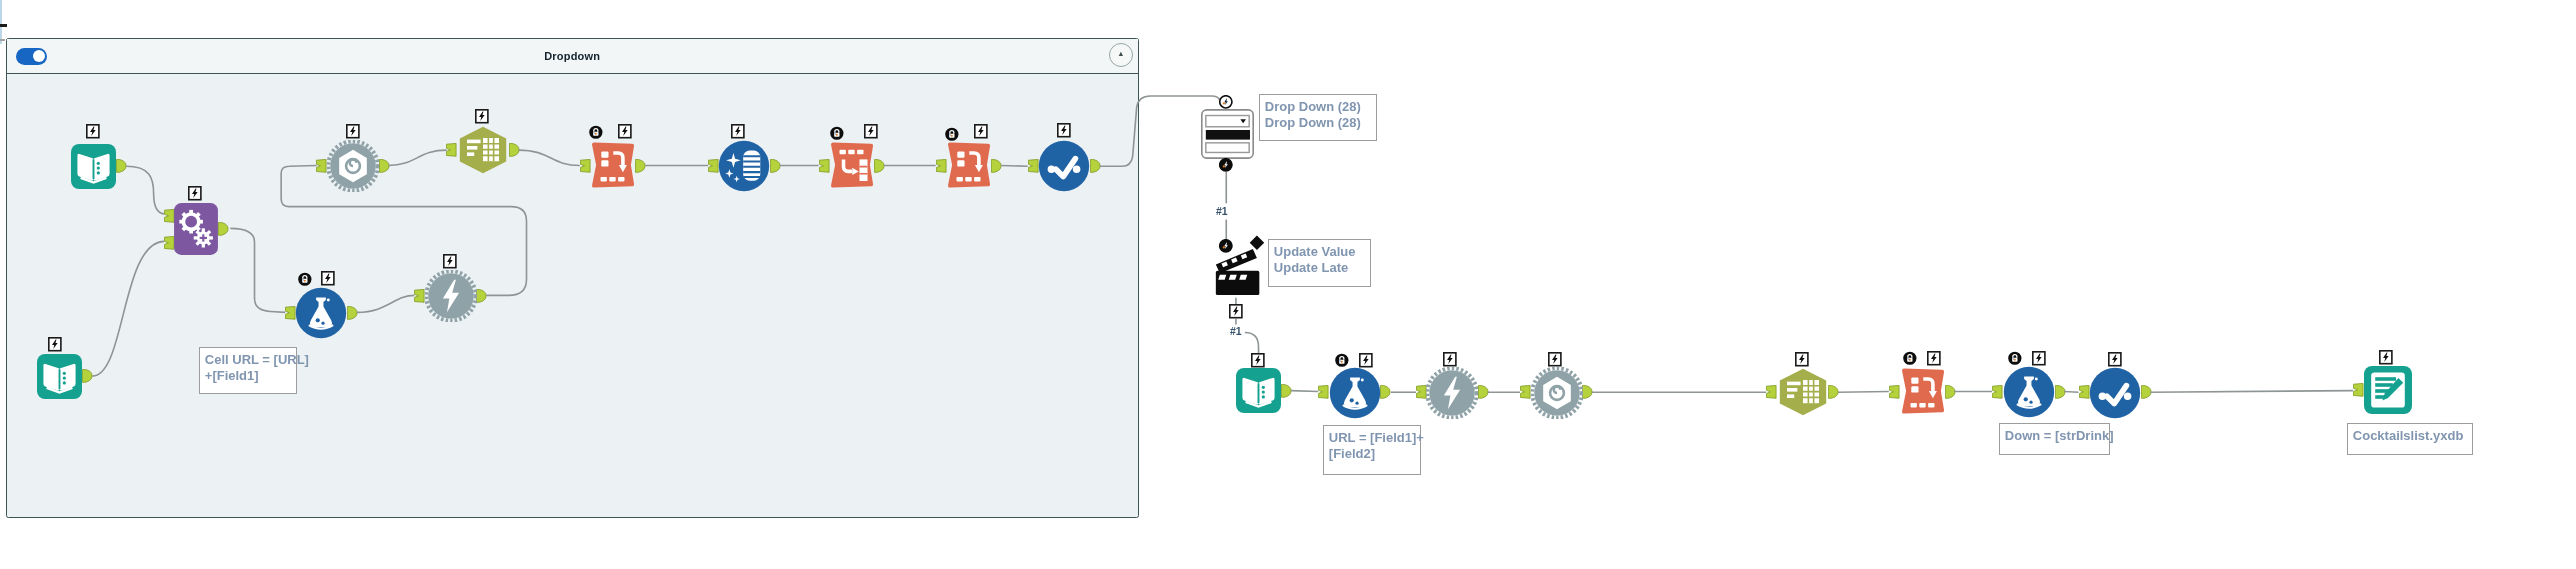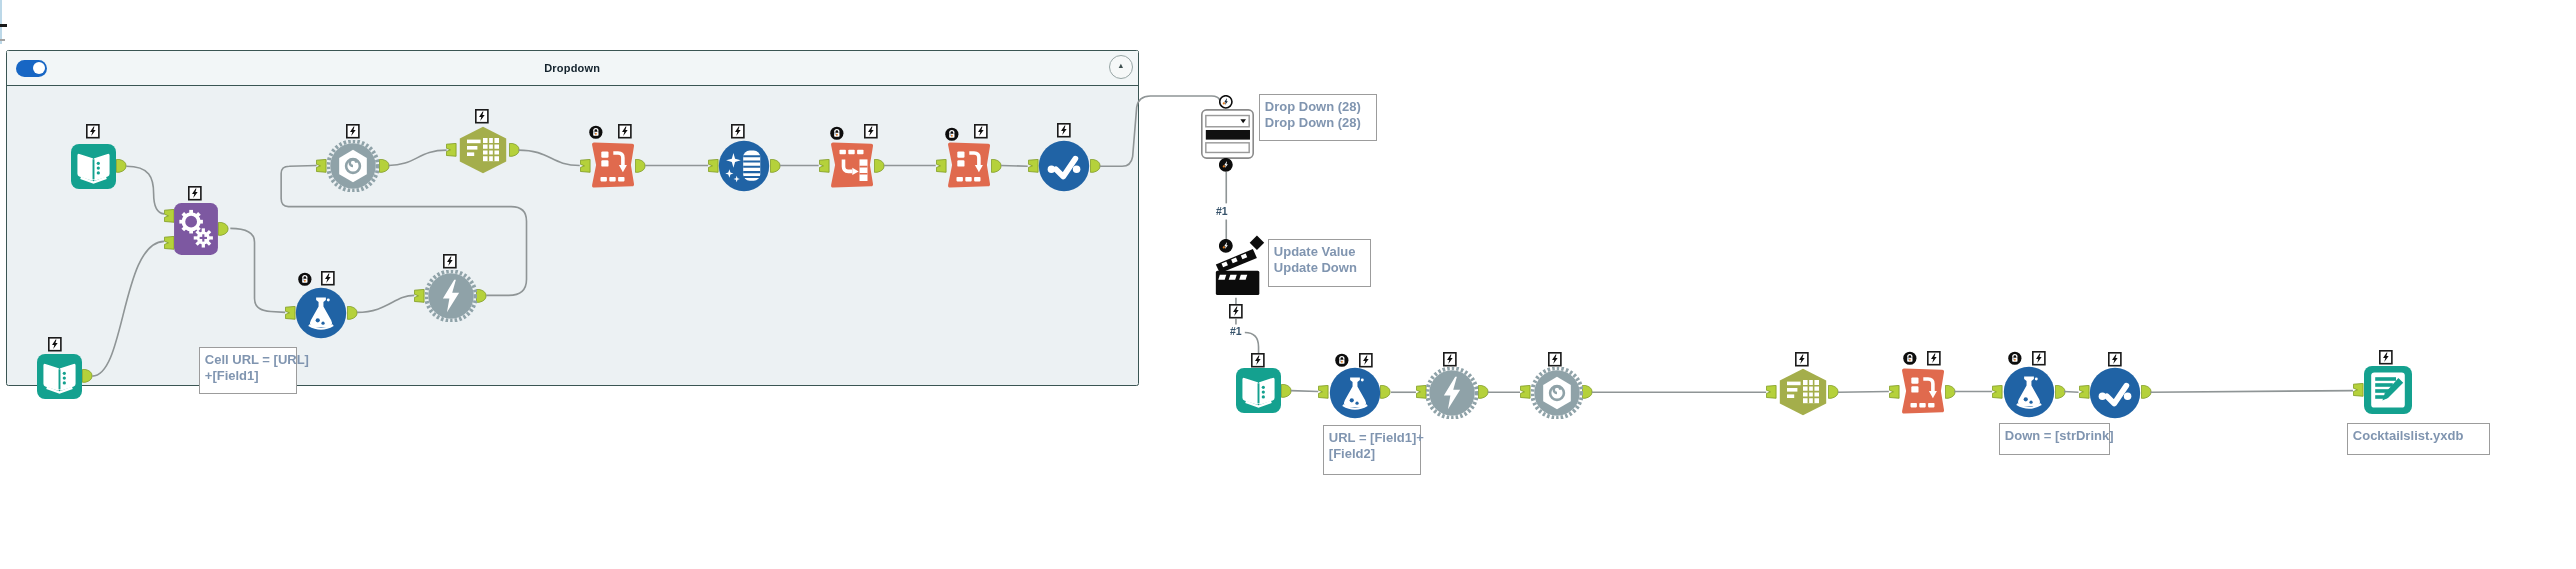--- a/index.html
+++ b/index.html
@@ -27,21 +27,21 @@
   .annotation div{font-size:13px;line-height:16px;font-weight:bold;color:#8095b0;white-space:nowrap;}
   .conn-label{position:absolute;font-size:10.5px;font-weight:bold;color:#37536b;}
   #wires{position:absolute;left:0;top:0;z-index:1;}
   .tool,.annotation,.badge,.if-anchor,.conn-label{z-index:2;}
   .edge-mark{position:absolute;}
 </style>
 </head>
 <body>
 
 <div id="canvas">
-  <div class="tc" id="tool-container" style="left: 5.7px; top: 50px; width: 1133px; height: 336px;">
+  <div class="tc" id="tool-container" style="left: 5.7px; top: 38px; width: 1133px; height: 480px;">
     <div class="tc-header" id="tc-header" style="height: 34px;">
       <div class="toggle" id="tc-toggle">
           <div class="knob"></div>
         </div>
       <div class="tc-title" id="tc-title">Dropdown</div>
       <div class="collapse-btn" id="tc-collapse" style="right: 4.8px; top: 4px;">
           <span>▲</span>
         </div>
     </div>
   </div>
@@ -733,30 +733,30 @@
     <div class="annotation" style="left: 199px; top: 347px; width: 98px; height: 47px;">
       <div>Cell URL = [URL]</div>
       <div>+[Field1]</div>
     </div>
     <div class="annotation" style="left: 1259px; top: 94px; width: 118px; height: 47px;">
       <div>Drop Down (28)</div>
       <div>Drop Down (28)</div>
     </div>
     <div class="annotation" style="left: 1268px; top: 239px; width: 103px; height: 48px;">
       <div>Update Value</div>
-      <div>Update Down</div>
+      <div>Update Late</div>
     </div>
     <div class="annotation" style="left: 1323px; top: 425px; width: 98px; height: 50px;">
       <div>URL = [Field1]+</div>
       <div>[Field2]</div>
     </div>
     <div class="annotation" style="left: 1999px; top: 423px; width: 111px; height: 31.5px;">
       <div>Down = [strDrink]</div>
     </div>
-    <div class="annotation" style="left: 2347px; top: 423px; width: 143px; height: 31.5px;">
+    <div class="annotation" style="left: 2347px; top: 423px; width: 126px; height: 31.5px;">
       <div>Cocktailslist.yxdb</div>
     </div>
     <div class="conn-label" style="left: 1216px; top: 205px;">#1</div>
     <div class="conn-label" style="left: 1230px; top: 325px;">#1</div>
     <div class="edge-mark" style="left: 0px; top: 0px; width: 1.6px; height: 44px; background: rgb(188, 216, 232);"></div>
     <div class="edge-mark" style="left: 0px; top: 24px; width: 6.5px; height: 3.2px; background: rgb(26, 26, 26);"></div>
     <div class="edge-mark" style="left: 0px; top: 39px; width: 4.8px; height: 2.4px; background: rgb(163, 163, 163);"></div>
   </div>
 
 

